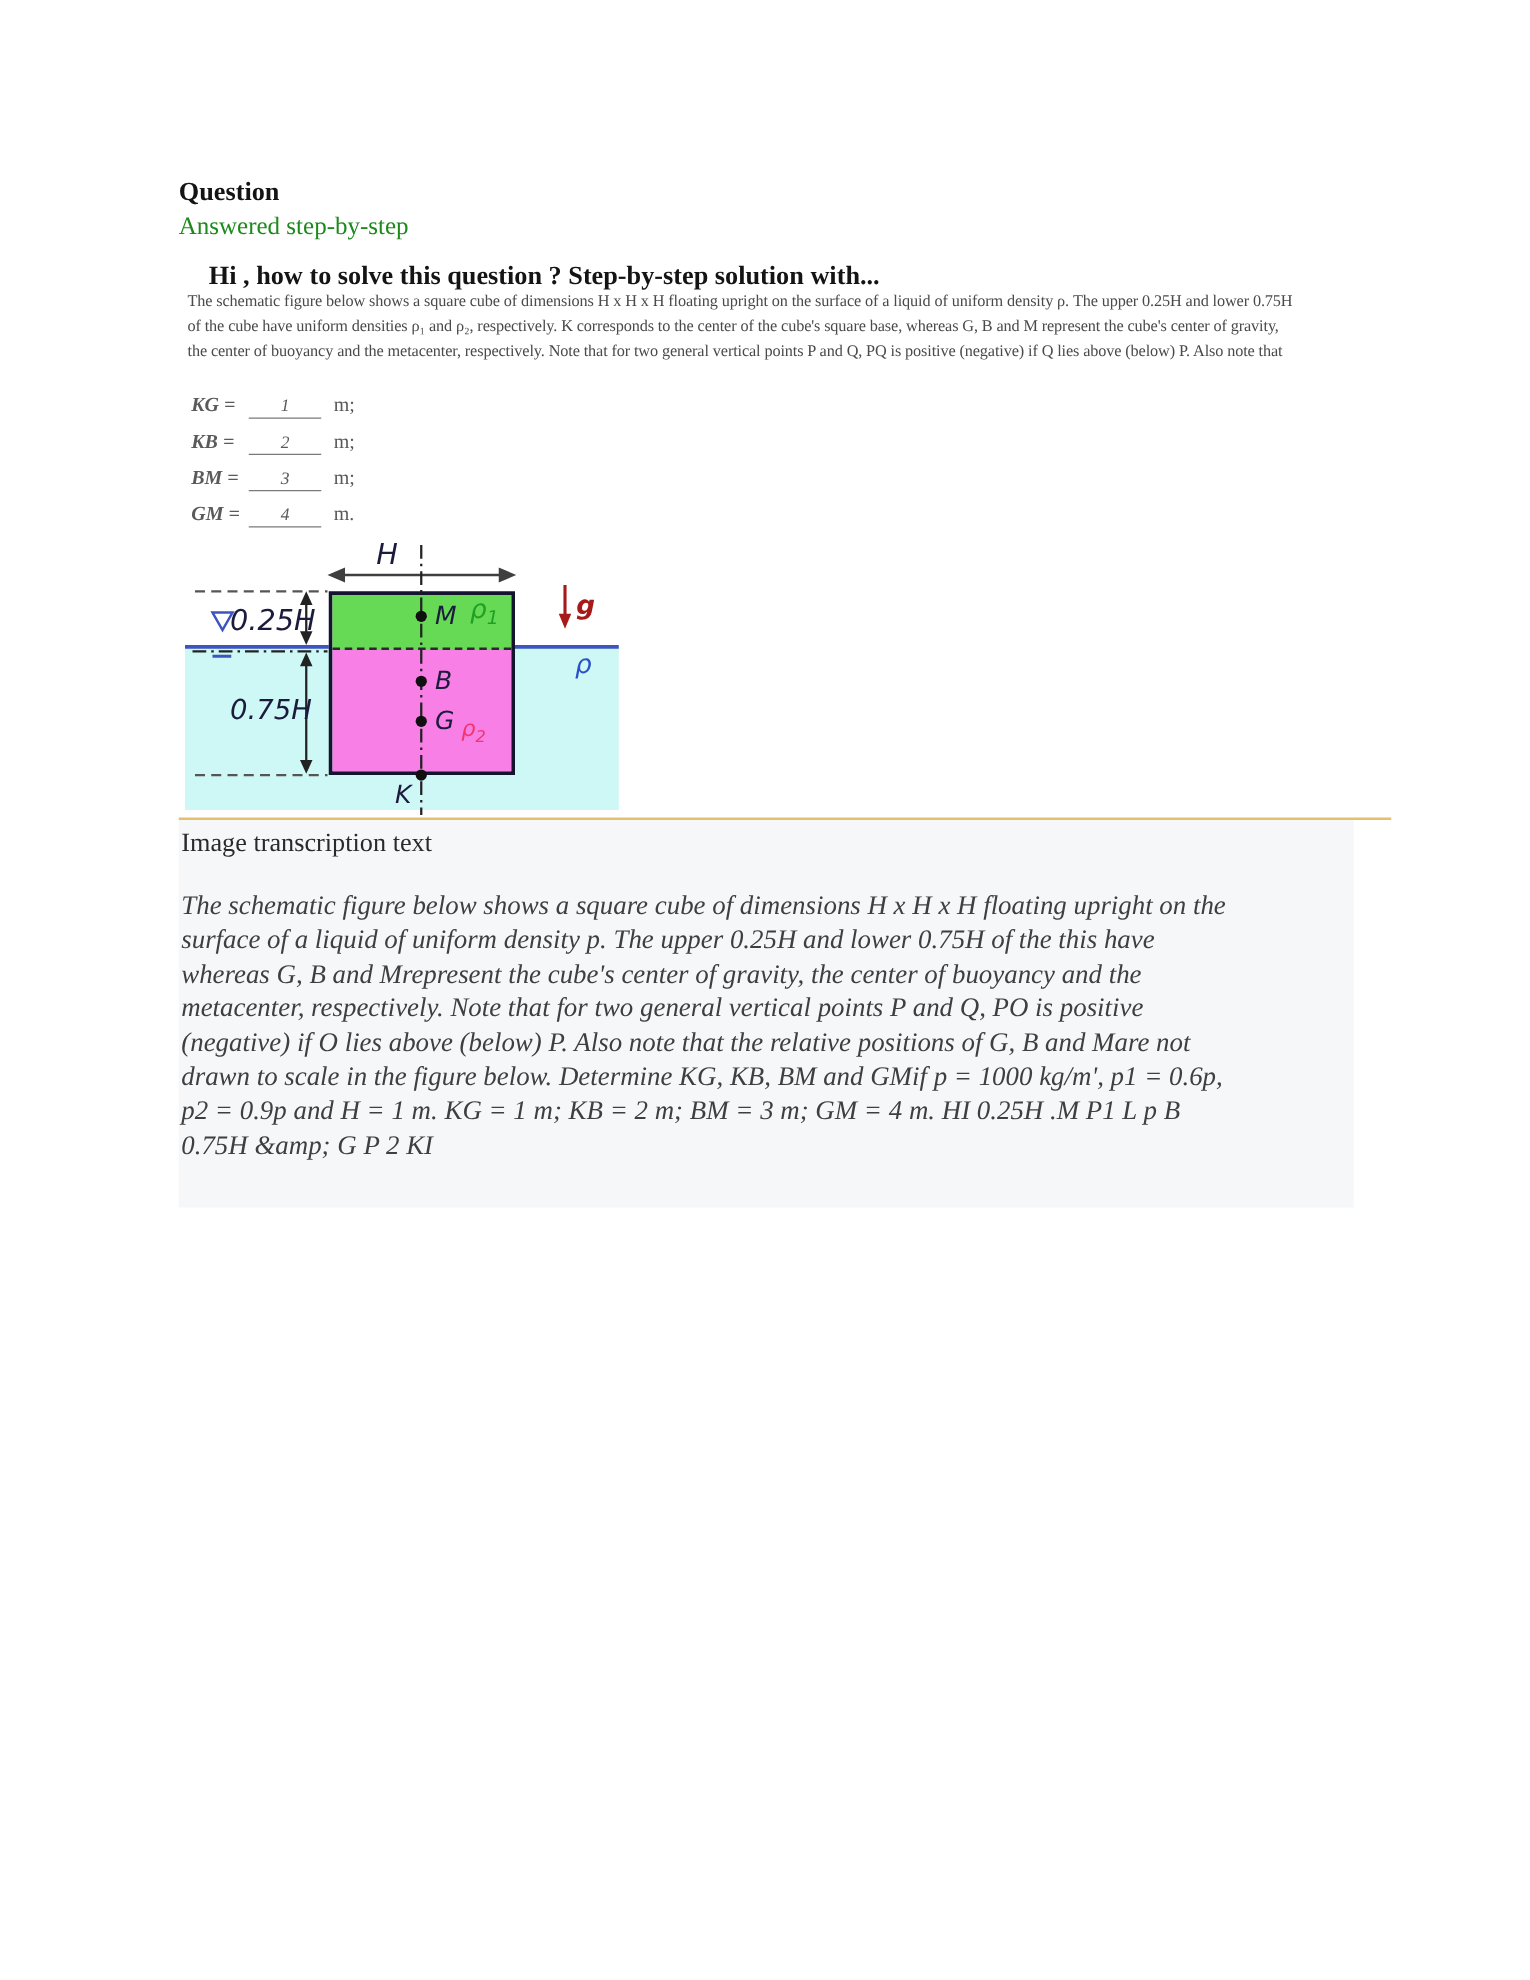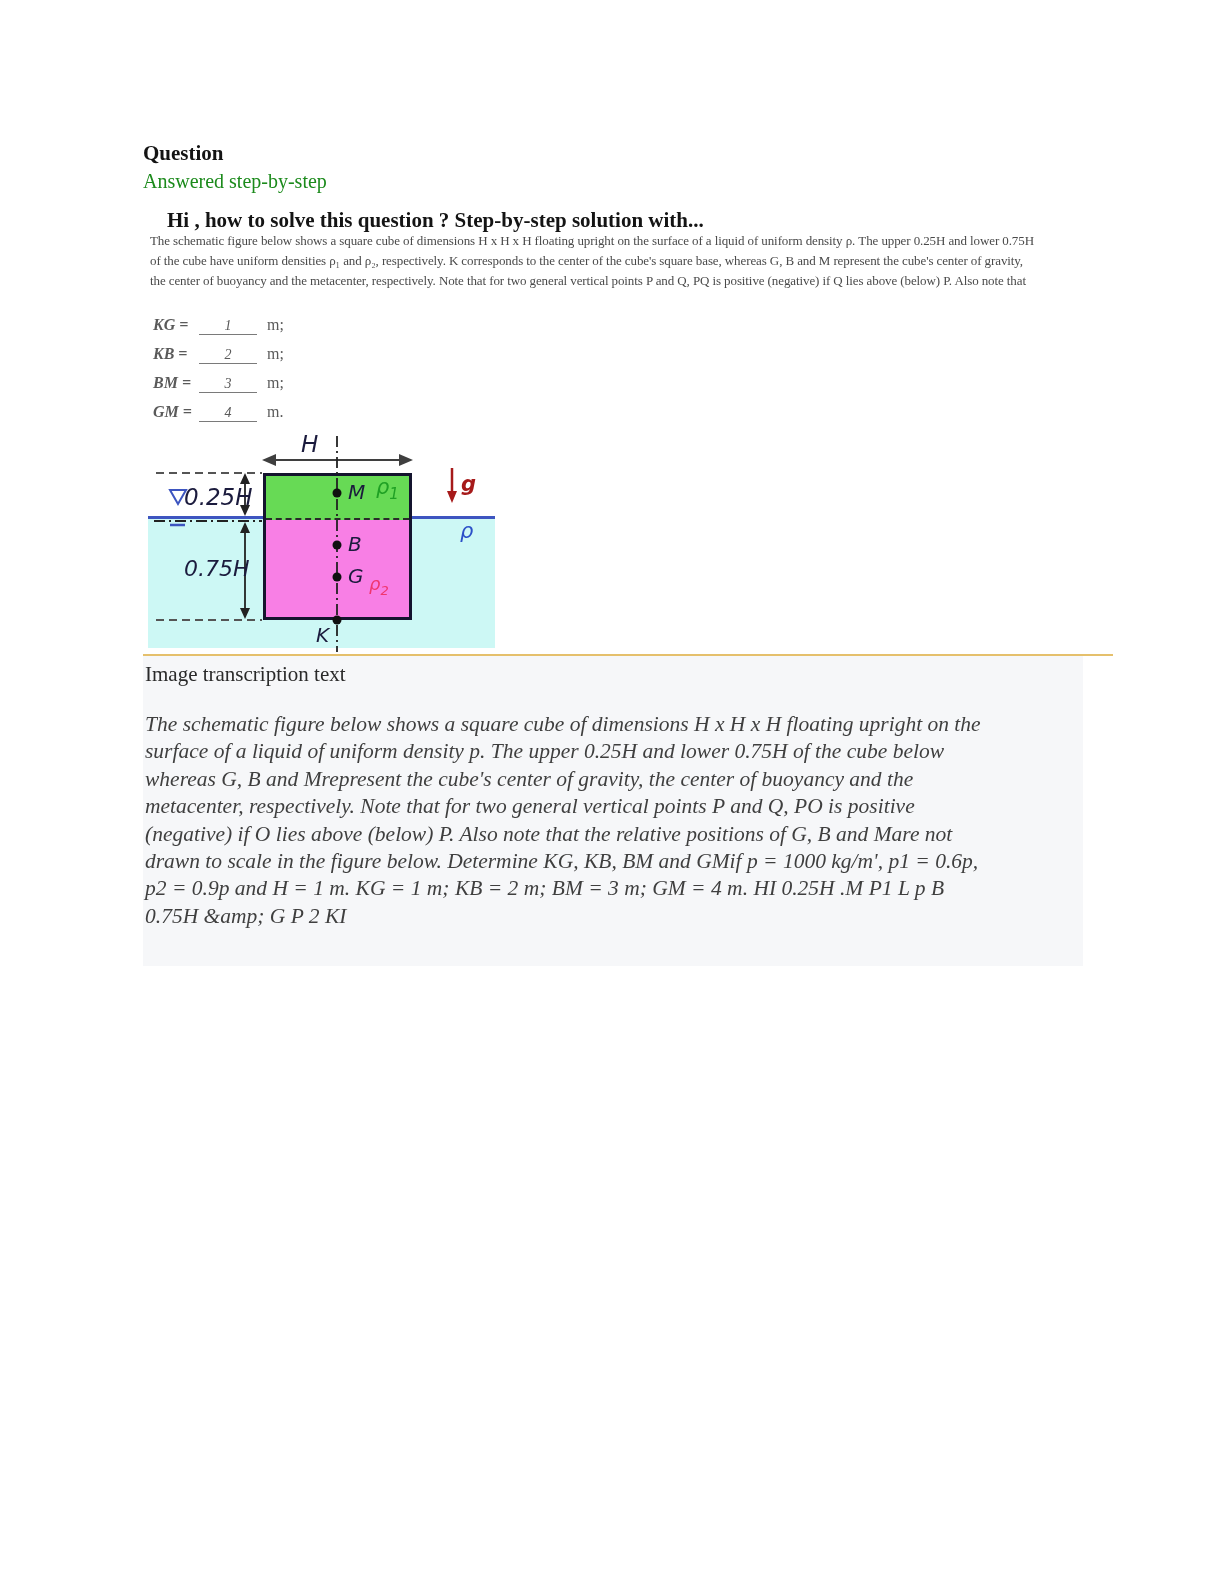--- a/index.html
+++ b/index.html
@@ -133,20 +133,20 @@
   <span class="flabel lab-rho">ρ</span>
   <span class="flabel lab-g">g</span>
 </div>
 
 <div class="abs divider"></div>
 <div class="abs graybox"></div>
 <div class="abs trans-heading">Image transcription text</div>
 
 <div class="abs trans">
   <div class="tline">The schematic figure below shows a square cube of dimensions H x H x H floating upright on the</div>
-  <div class="tline">surface of a liquid of uniform density p. The upper 0.25H and lower 0.75H of the cube below</div>
+  <div class="tline">surface of a liquid of uniform density p. The upper 0.25H and lower 0.75H of the this have</div>
   <div class="tline">whereas G, B and Mrepresent the cube's center of gravity, the center of buoyancy and the</div>
   <div class="tline">metacenter, respectively. Note that for two general vertical points P and Q, PO is positive</div>
   <div class="tline">(negative) if O lies above (below) P. Also note that the relative positions of G, B and Mare not</div>
   <div class="tline">drawn to scale in the figure below. Determine KG, KB, BM and GMif p = 1000 kg/m', p1 = 0.6p,</div>
   <div class="tline">p2 = 0.9p and H = 1 m. KG = 1 m; KB = 2 m; BM = 3 m; GM = 4 m. HI 0.25H .M P1 L p B</div>
   <div class="tline">0.75H &amp;amp; G P 2 KI</div>
 </div>
 
 </body></html>

